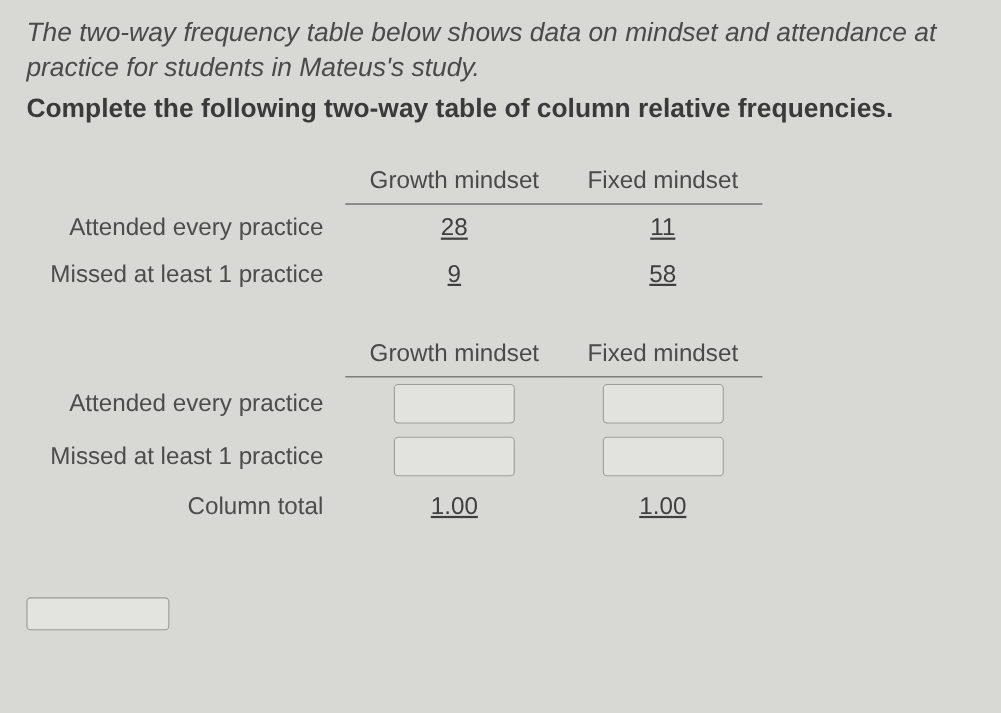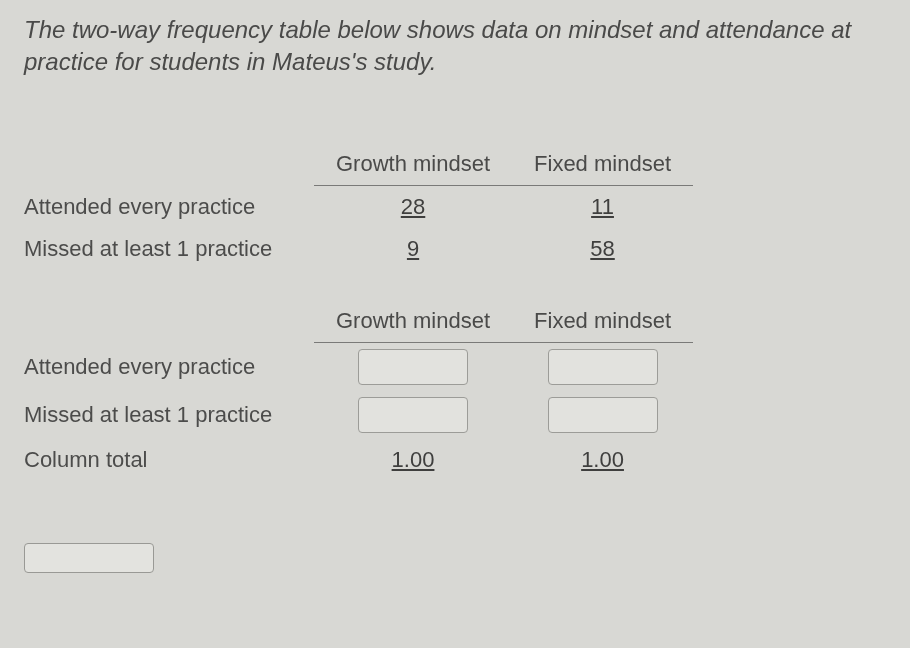--- a/index.html
+++ b/index.html
@@ -49,21 +49,21 @@
       border-bottom: 1.5px solid #7a7a78;
       margin-top: 32px;
     }
     table th.rowhead-spacer {
       border-bottom: none;
       text-align: left;
       padding-left: 0;
       min-width: 290px;
     }
     table td.rowlabel {
-      text-align: left;
+      text-align: right;
       padding: 8px 20px 8px 0;
       color: #4c4c4b;
       font-weight: 400;
       min-width: 290px;
     }
     table td.value {
       text-align: center;
       padding: 8px 22px;
       color: #3f3f3e;
       text-decoration: underline;
@@ -101,21 +101,21 @@
     }
   </style>
 </head>
 <body>
 
 
 
 <div class="problem-text">The two-way frequency table below shows data on mindset and attendance at practice for students in Mateus's study.</div>
 
 <div class="instruction">
-  <br>
+  <span class="bold">Complete the following two-way table of column relative frequencies.</span><br>
 </div>
 
 <table>
   <thead>
     <tr>
       <th class="rowhead-spacer"></th>
       <th>Growth mindset</th>
       <th>Fixed mindset</th>
     </tr>
   </thead>

